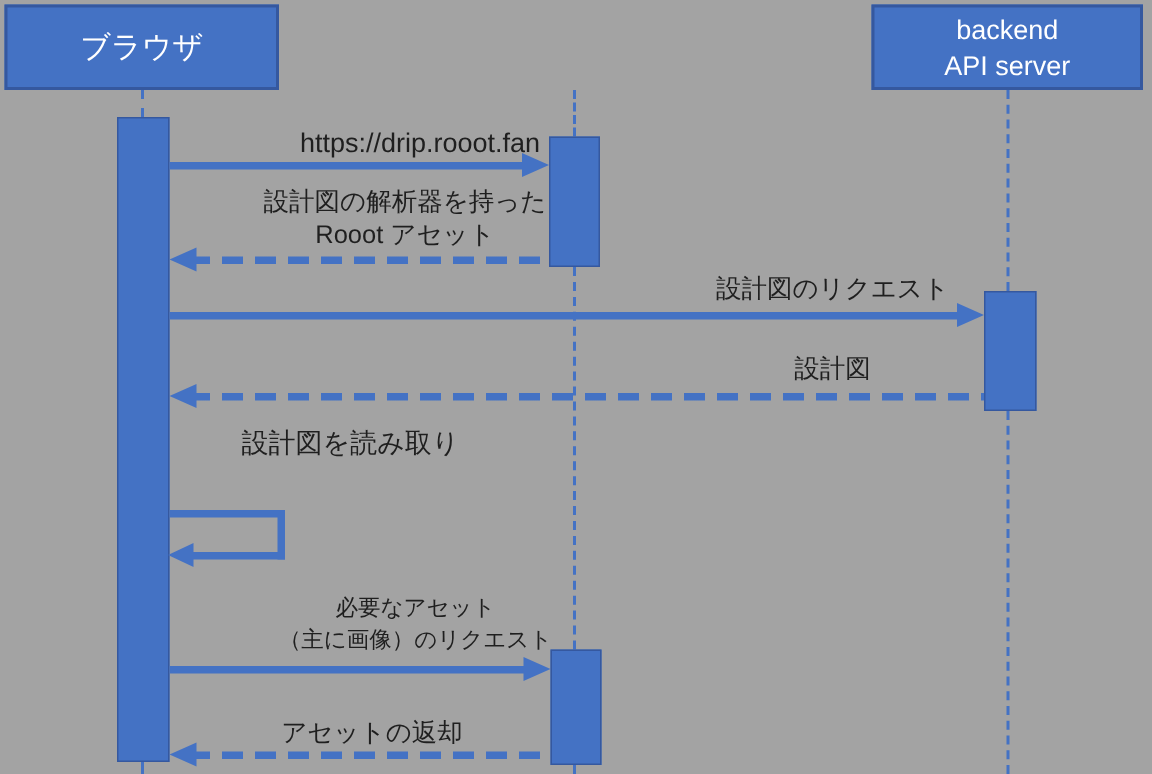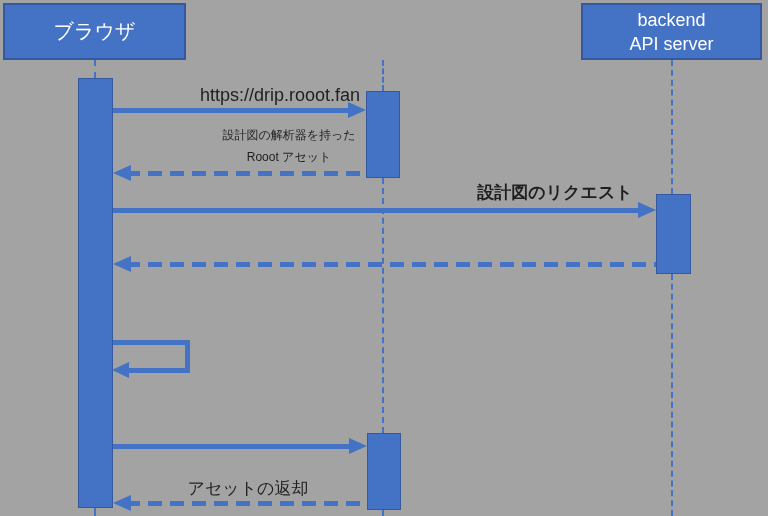--- a/index.html
+++ b/index.html
@@ -104,22 +104,22 @@
   }
   
   .msg-label {
     position: absolute;
     color: #1f1f1f;
     text-align: center;
     margin-left: 40px;
   }
   .msg-label span { display: block; }
   .lbl1 { left: 120px; top: 85px;  width: 240px; font-size: 18px; }
-  .lbl2 { left: 124px; top: 124px; width: 250px; font-size: 12px; line-height: 22px; }
-  .lbl3 { left: 410px; top: 181px; width: 210px; font-size: 17px; font-weight: bold; }
+  .lbl2 { left: 105px; top: 124px; width: 250px; font-size: 17px; line-height: 22px; }
+  .lbl3 { left: 410px; top: 181px; width: 210px; font-size: 17px; }
   .lbl4 { left: 430px; top: 234px; width: 170px; font-size: 17px; }
   .lbl5 { left: 121px; top: 283px; width: 230px; font-size: 18px; line-height: 24px; text-align: left; }
   .lbl6 { left: 117px; top: 395px; width: 240px; font-size: 15px; line-height: 21px; }
   .lbl7 { left: 130px; top: 477px; width: 156px; font-size: 17px; }
 </style>
 </head>
 <body>
 
 <div class="canvas">
 
@@ -158,34 +158,40 @@
     <div class="line"></div>
     <div class="head head-left"></div>
   </div>
 
   <div class="msg-label lbl3">設計図のリクエスト</div>
   <div class="arrow solid-right arr3">
     <div class="line"></div>
     <div class="head head-right"></div>
   </div>
 
+  <div class="msg-label lbl4">設計図</div>
   <div class="arrow dashed-left arr4">
     <div class="line"></div>
     <div class="head head-left"></div>
   </div>
 
   <div class="msg-label lbl5">
+    <span>設計図を読み取り</span>
   </div>
   <div>
     <div class="loop-seg loop-top"></div>
     <div class="loop-seg loop-right"></div>
     <div class="loop-seg loop-bottom"></div>
     <div class="loop-head"></div>
   </div>
 
+  <div class="msg-label lbl6">
+    <span>必要なアセット</span>
+    <span>（主に画像）のリクエスト</span>
+  </div>
   <div class="arrow solid-right arr6">
     <div class="line"></div>
     <div class="head head-right"></div>
   </div>
 
   <div class="msg-label lbl7">アセットの返却</div>
   <div class="arrow dashed-left arr7">
     <div class="line"></div>
     <div class="head head-left"></div>
   </div>

